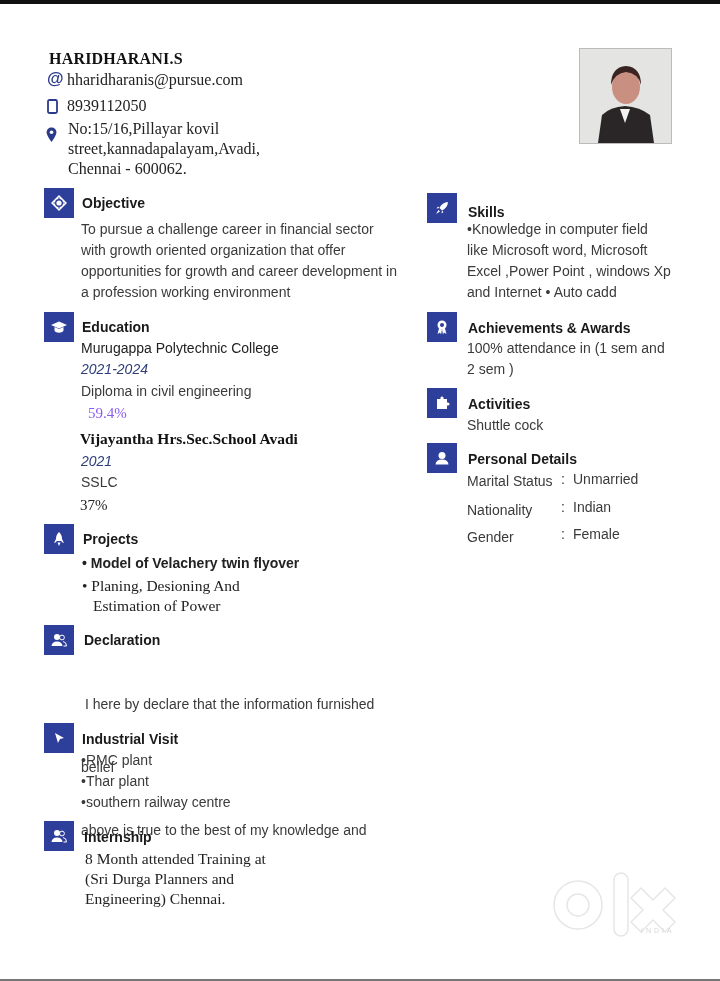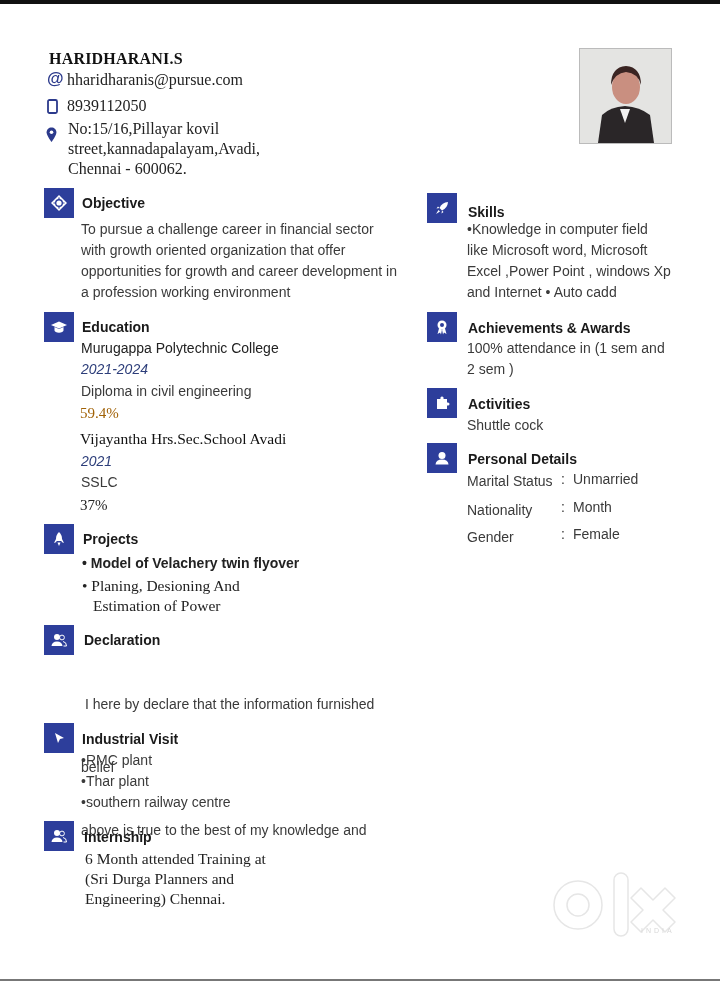--- a/index.html
+++ b/index.html
@@ -84,22 +84,22 @@
 <div class="sec-icon" style="left:44px;top:312px;">
   <svg viewBox="0 0 18 18">
       <path d="M1 7 L9 3.5 L17 7 L9 10.5 Z" fill="#fff"></path>
       <path d="M4.5 9v3.5c0 1 2 2.3 4.5 2.3s4.5-1.3 4.5-2.3V9L9 11z" fill="#fff"></path>
     </svg>
 </div>
 <div class="sec-title" style="left:82px;top:319px;">Education</div>
 <div class="txt" style="left:81px;top:338px;color:#222;">Murugappa Polytechnic College</div>
 <div class="txt ital" style="left:81px;top:359px;">2021-2024</div>
 <div class="txt" style="left:81px;top:381px;">Diploma in civil engineering</div>
-<div class="txt serif" style="left:80px;top:403px;font-size:15px;color:#a16207;">59.4%</div>
-<div class="txt serif" style="left:80px;top:428px;font-size:15.5px;font-weight:normal;color:#111;">Vijayantha Hrs.Sec.School Avadi</div>
+<div class="txt serif" style="left:88px;top:403px;font-size:15px;color:#8b5cf6;">59.4%</div>
+<div class="txt serif" style="left:80px;top:428px;font-size:15.5px;font-weight:bold;color:#111;">Vijayantha Hrs.Sec.School Avadi</div>
 <div class="txt ital" style="left:81px;top:451px;">2021</div>
 <div class="txt" style="left:81px;top:472px;">SSLC</div>
 <div class="txt serif" style="left:80px;top:495px;font-size:15px;color:#222;">37%</div>
 
 <div class="sec-icon" style="left:44px;top:524px;">
   <svg viewBox="0 0 18 18">
       <path d="M9 2 Q12.5 5 12 11 L6 11 Q5.5 5 9 2 Z" fill="#fff"></path>
       <path d="M6 9 L4 13 L6.5 12 Z M12 9 L14 13 L11.5 12 Z" fill="#fff"></path>
       <path d="M7.5 12.5 L9 16 L10.5 12.5 Z" fill="#fff"></path>
     </svg>
@@ -141,21 +141,21 @@
 <div class="sec-icon" style="left:44px;top:821px;">
   <svg viewBox="0 0 18 18">
       <circle cx="7" cy="6" r="3" fill="#fff"></circle>
       <path d="M1.5 15 Q2 10.5 7 10.5 Q12 10.5 12.5 15 Z" fill="#fff"></path>
       <circle cx="12" cy="6.5" r="2.4" fill="none" stroke="#fff" stroke-width="1"></circle>
       <path d="M13 10.5 Q16.5 11 16.5 15 L13.5 15" fill="none" stroke="#fff" stroke-width="1"></path>
     </svg>
 </div>
 <div class="sec-title" style="left:84px;top:829px;">Internship</div>
 <div class="txt serif" style="left:85px;top:849px;font-size:15.5px;line-height:20px;color:#222;">
-  <div>6 Month attended Training at</div>
+  <div>8 Month attended Training at</div>
   <div>(Sri Durga Planners and</div>
   <div>Engineering) Chennai.</div>
 </div>
 
 <div class="sec-icon" style="left:427px;top:193px;">
   <svg viewBox="0 0 18 18">
       <path d="M15 3 Q9 3.5 6.5 9 L9 11.5 Q14.5 9 15 3 Z" fill="#fff"></path>
       <path d="M6.5 9 L3.5 9.5 L5 7.5 Z M9 11.5 L8.5 14.5 L10.5 13 Z" fill="#fff"></path>
       <path d="M5.5 11 L3 15 L7 12.5 Z" fill="#fff"></path>
     </svg>
@@ -196,21 +196,21 @@
     </svg>
 </div>
 <div class="sec-title" style="left:468px;top:451px;">Personal Details</div>
 
 <div class="txt" style="left:467px;top:471px;">Marital Status</div>
 <div class="txt" style="left:561px;top:469px;">:</div>
 <div class="txt" style="left:573px;top:469px;">Unmarried</div>
 
 <div class="txt" style="left:467px;top:500px;">Nationality</div>
 <div class="txt" style="left:561px;top:497px;">:</div>
-<div class="txt" style="left:573px;top:497px;">Month</div>
+<div class="txt" style="left:573px;top:497px;">Indian</div>
 
 <div class="txt" style="left:467px;top:527px;">Gender</div>
 <div class="txt" style="left:561px;top:524px;">:</div>
 <div class="txt" style="left:573px;top:524px;">Female</div>
 
 <div class="olx">
   <svg width="135" height="70" viewBox="0 0 135 70">
     <circle cx="25" cy="35" r="24" fill="none" stroke="#e6e6e6" stroke-width="1.5"></circle>
     <circle cx="25" cy="35" r="11" fill="none" stroke="#e6e6e6" stroke-width="1.5"></circle>
     <rect x="61" y="3" width="14" height="63" rx="7" fill="none" stroke="#e6e6e6" stroke-width="1.5"></rect>

